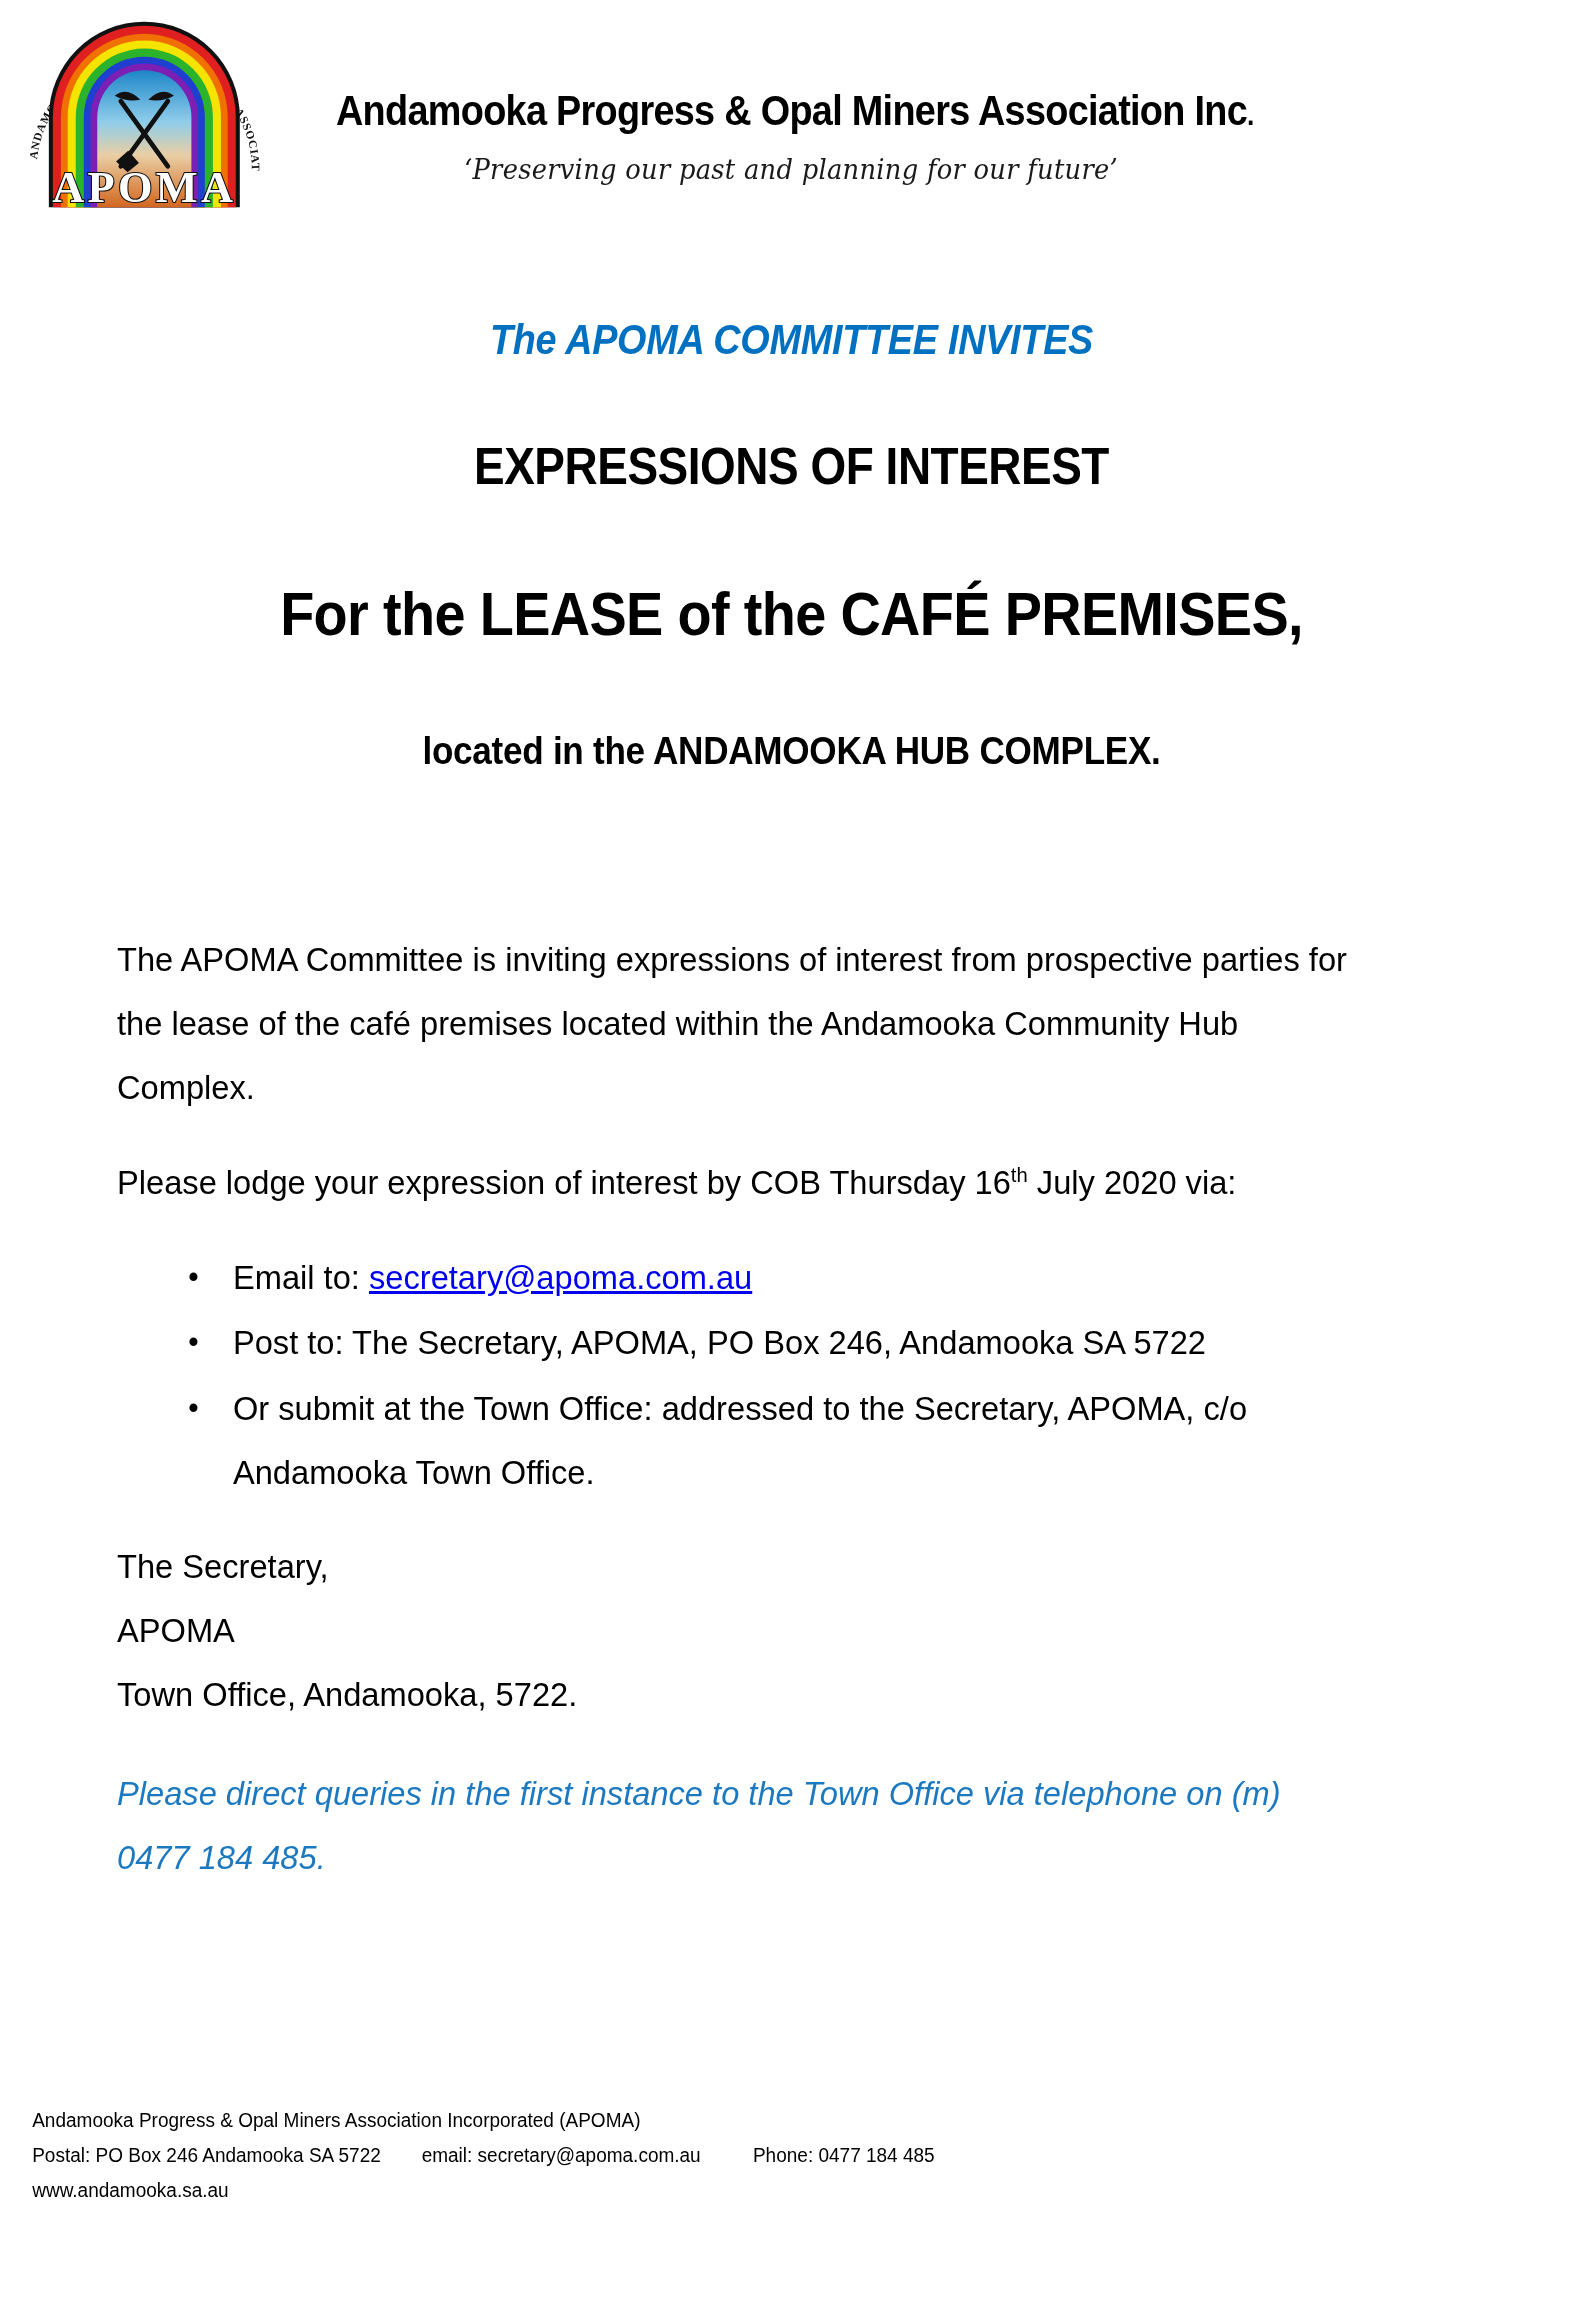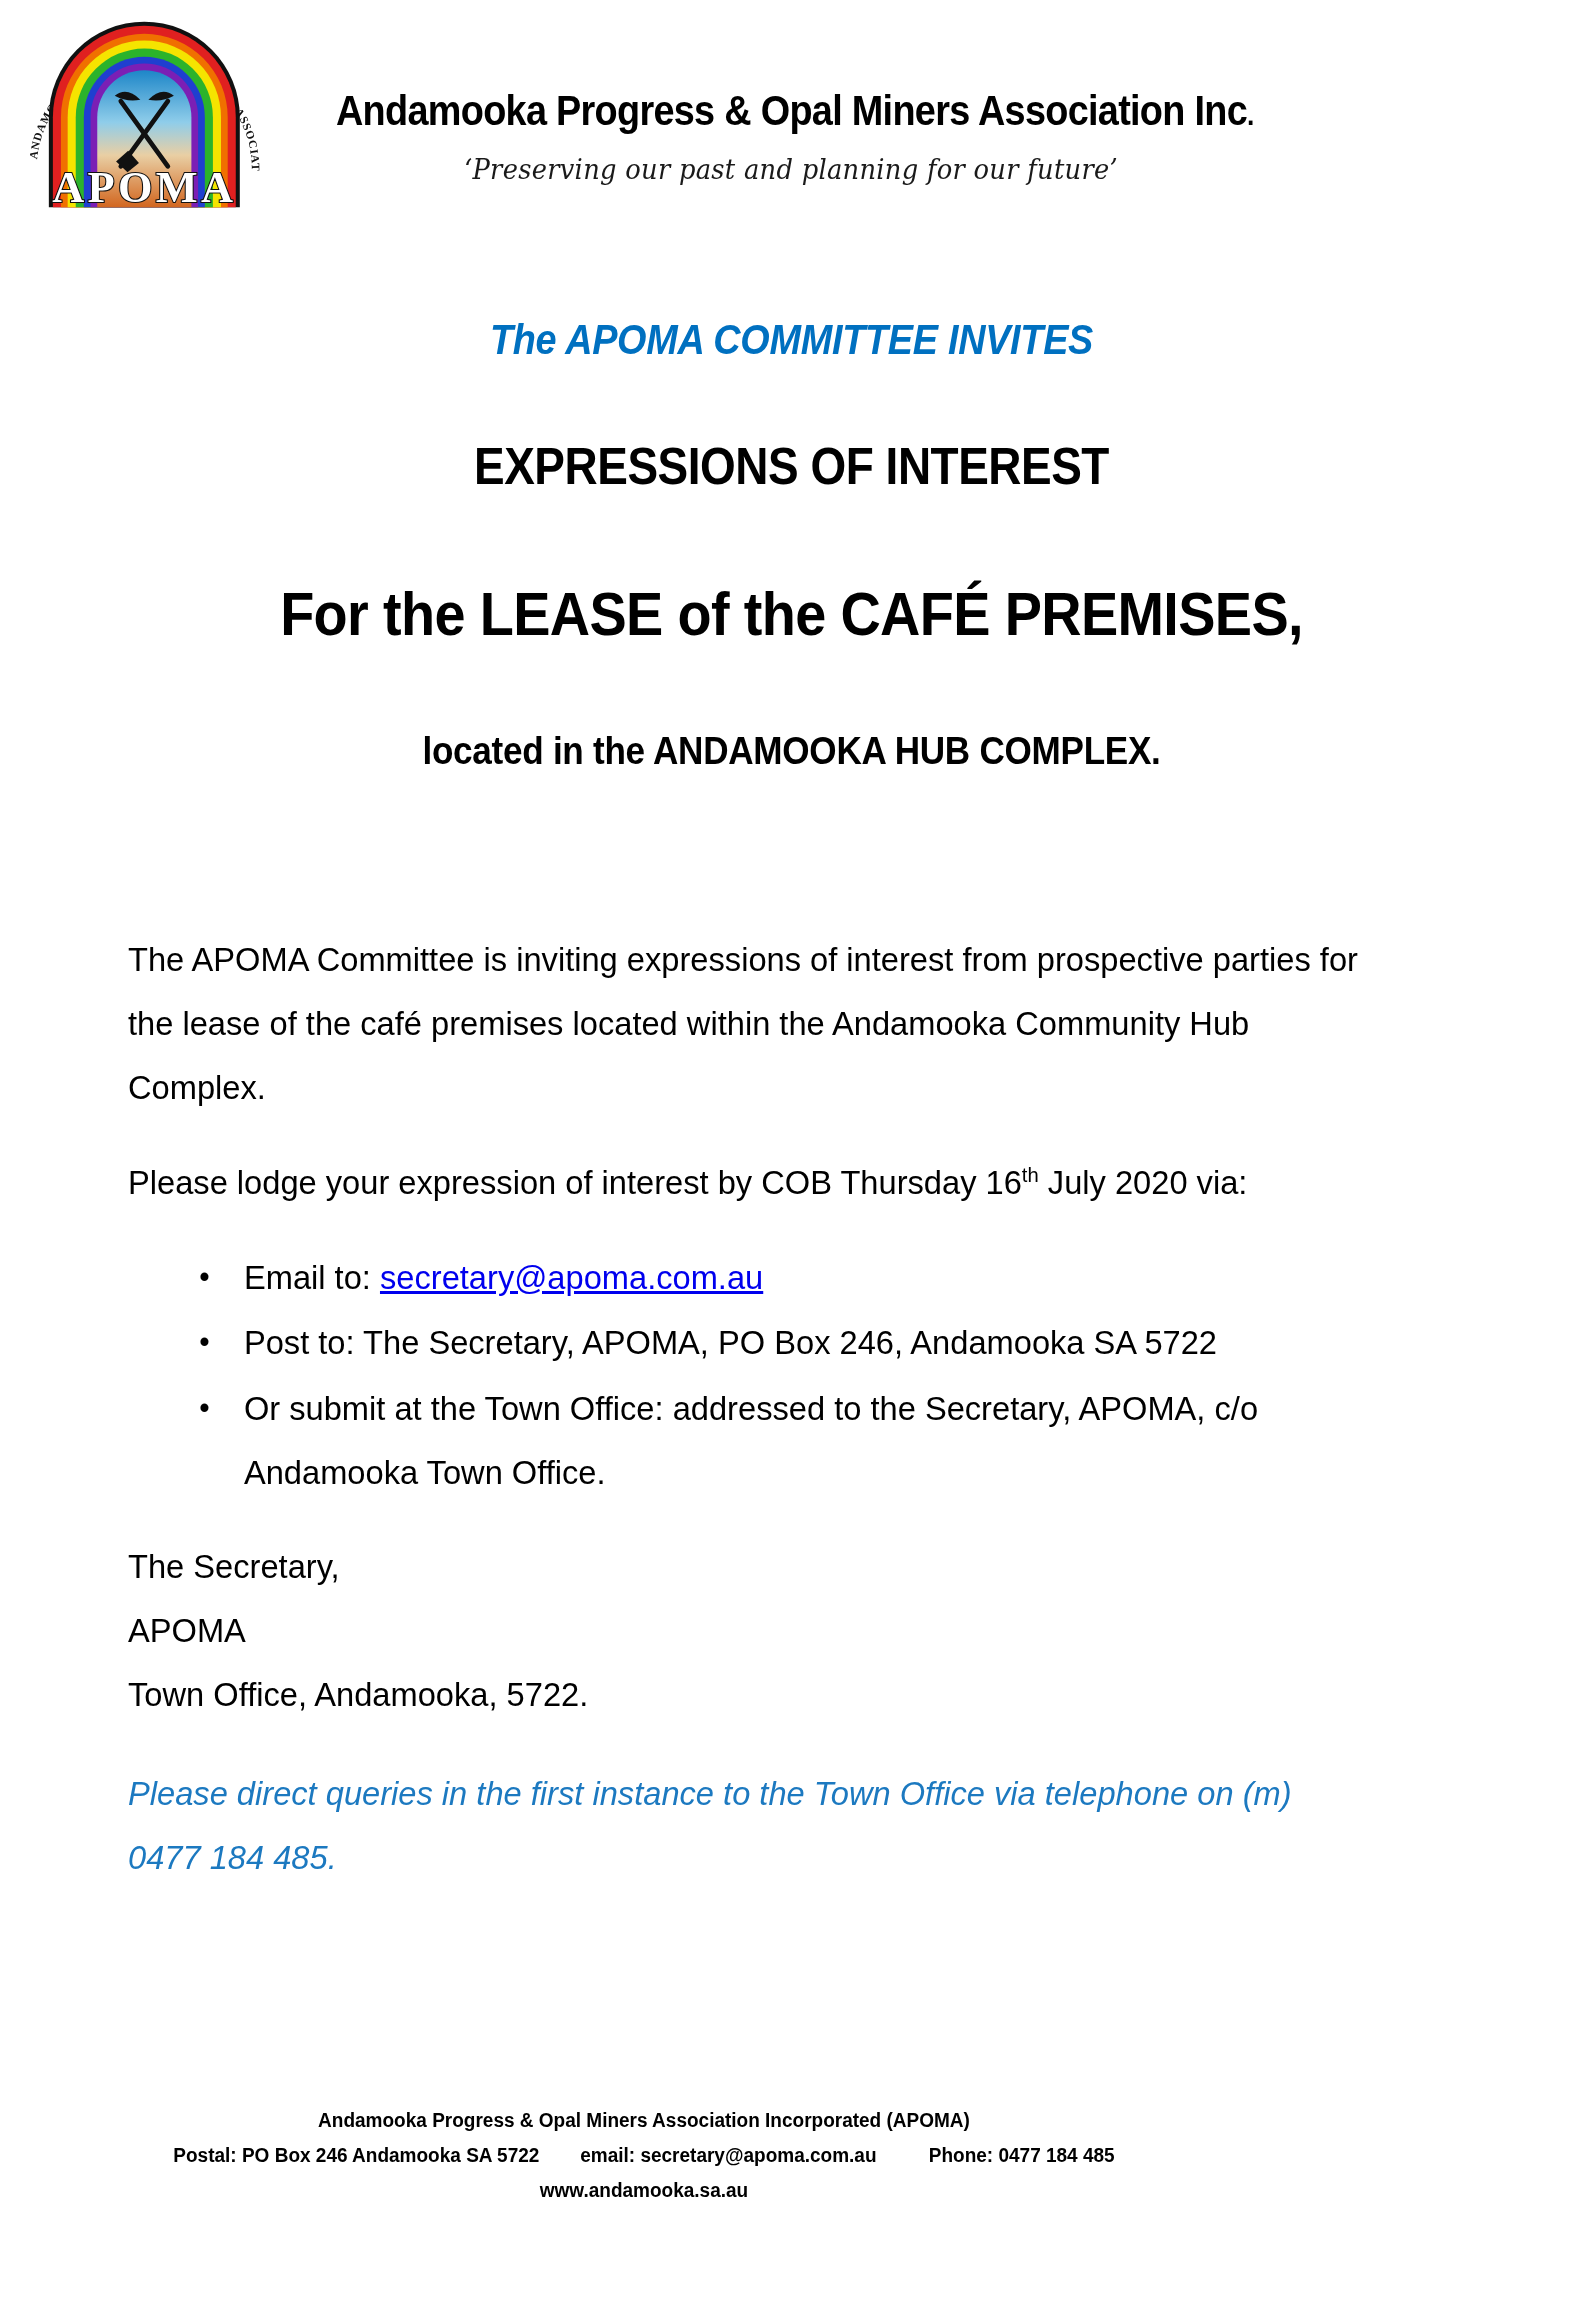--- a/index.html
+++ b/index.html
@@ -123,21 +123,21 @@
     font-weight: bold;
     font-size: 39px;
     letter-spacing: -0.3px;
     color: #000000;
     transform: scaleX(0.9);
   }
 
   
   .body-col {
     position: absolute;
-    left: 128px;
+    left: 117px;
     top: 927px;
     width: 1297px;
     font-family: "Liberation Sans", sans-serif;
     font-size: 34px;
     line-height: 64px;
     color: #000000;
   }
   .para {
     margin: 0 0 31px 0;
     transform: scaleX(0.96);
@@ -187,26 +187,25 @@
     transform: scaleX(0.96);
     transform-origin: left top;
   }
 
   
   .footer {
     position: absolute;
     left: 0;
     top: 2103px;
     width: 1288px;
-    text-align: center;
+    text-align: left;
     font-family: "Liberation Sans", sans-serif;
     font-size: 20px;
     line-height: 35px;
     color: #000000;
-    font-weight: bold;
   }
   .footer .frow { white-space: pre; transform: scaleX(0.95); }
   .footer .sp-a { display: inline-block; width: 43px; }
   .footer .sp-b { display: inline-block; width: 55px; }
 </style>
 </head>
 <body>
 
 <div class="page">
 

